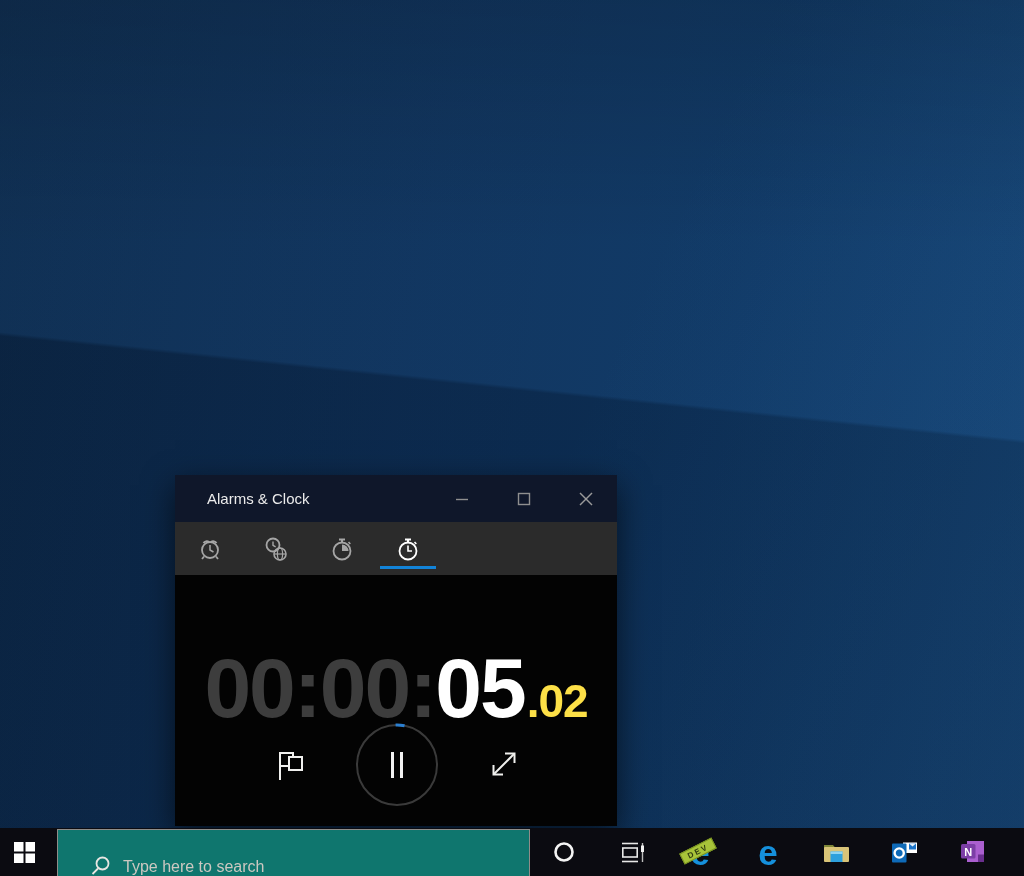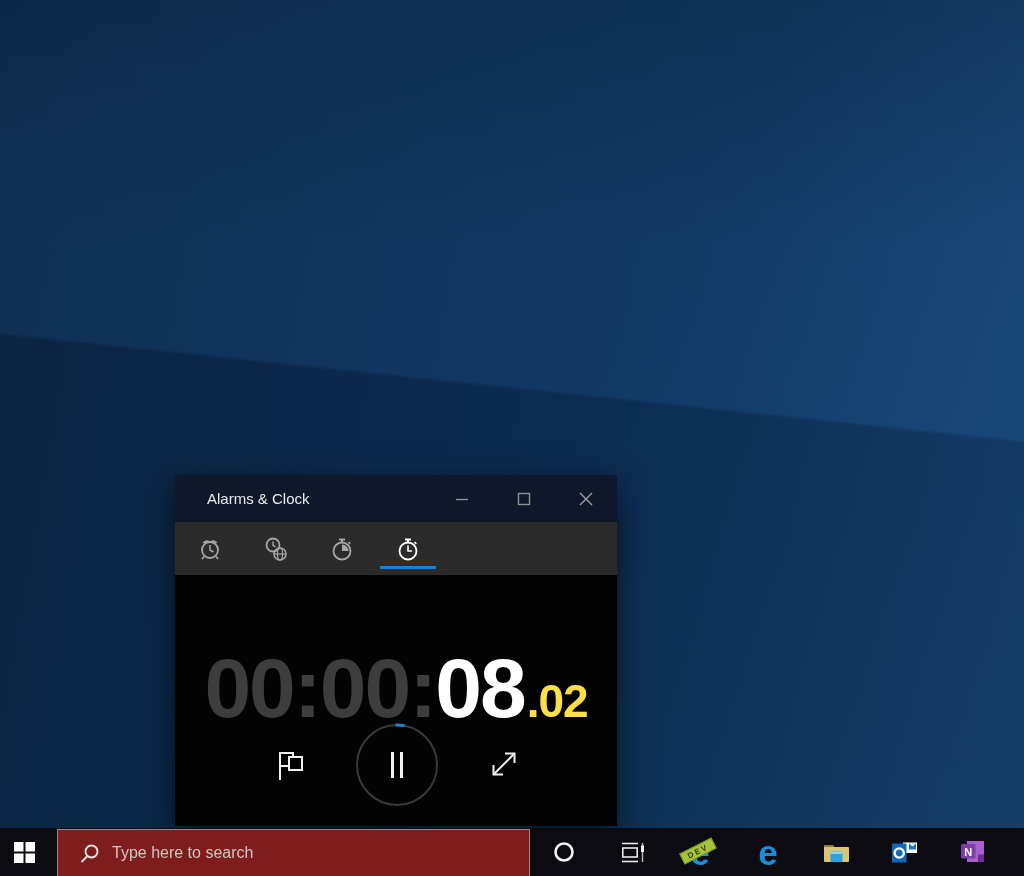--- a/index.html
+++ b/index.html
@@ -60,22 +60,22 @@
   .ctl-expand { left:313px; top:173px; }
 
   
   .taskbar {
     position:absolute; left:0; top:828px; width:1024px; height:48px;
     background:#0b0b11; display:flex; align-items:stretch;
   }
   .start-btn { width:48px; display:flex; align-items:center; justify-content:center; background:transparent; border:none; }
   .search-box {
     width:473px; margin:1px 0 0 9px; height:47px;
-    background:#7f1d1d; border:1px solid #8f8d89; border-bottom:none;
-    display:flex; align-items:center; padding-left:21px;
+    background:#0f766e; border:1px solid #8f8d89; border-bottom:none;
+    display:flex; align-items:flex-end; padding-left:32px;
   }
   .search-box .placeholder { color:#ccc8c1; font-size:16px; margin-left:12px; }
   .tb-btn { width:68px; display:flex; align-items:center; justify-content:center; background:transparent; border:none; position:relative; }
 
   .edge-e { font-size:35px; font-weight:bold; color:#1590dc; line-height:1; }
   .dev-ribbon {
     position:absolute; left:14px; top:17px; width:36px; height:12px;
     background:#a8c43a; border:1px solid #77901f; transform:rotate(-27deg);
     display:flex; align-items:center; justify-content:center;
   }
@@ -153,21 +153,21 @@
           <line x1="20.5" y1="7" x2="22.3" y2="9" stroke="#ffffff" stroke-width="1.6"></line>
         </svg>
         <span class="underline"></span>
       </button>
     </div>
 
     <div class="content">
 
       <div class="time-row">
         <span class="time-dim">00:00:</span>
-        <span class="time-bright">08</span>
+        <span class="time-bright">05</span>
         <span class="time-frac">.02</span>
       </div>
 
       <button class="ctl ctl-flag">
         <svg width="34" height="36" viewBox="0 0 34 36">
           <line x1="7" y1="5" x2="7" y2="33" stroke="#f0f0ee" stroke-width="2"></line>
           <rect x="7" y="6" width="13" height="13" fill="none" stroke="#f0f0ee" stroke-width="2"></rect>
           <rect x="16" y="10" width="13" height="13" fill="#030303" stroke="#f0f0ee" stroke-width="2"></rect>
         </svg>
       </button>

